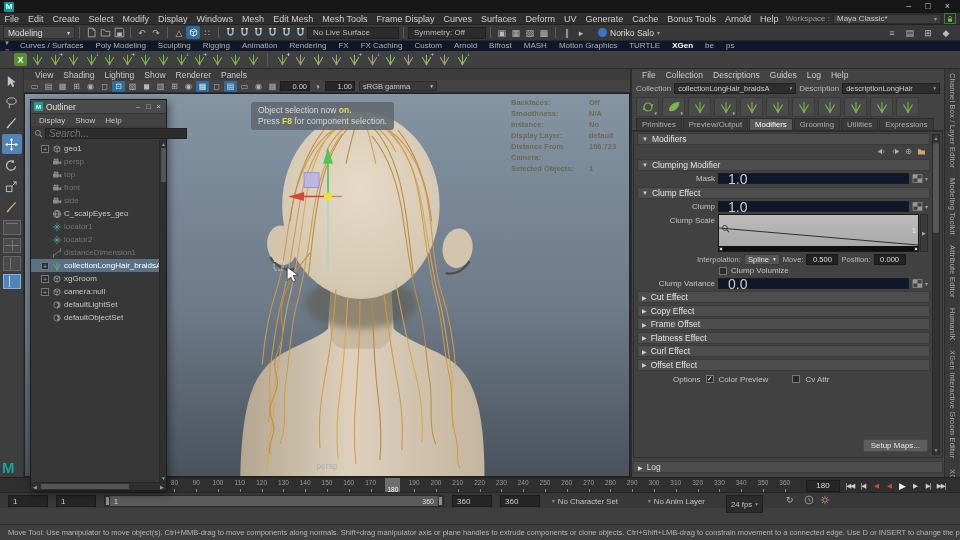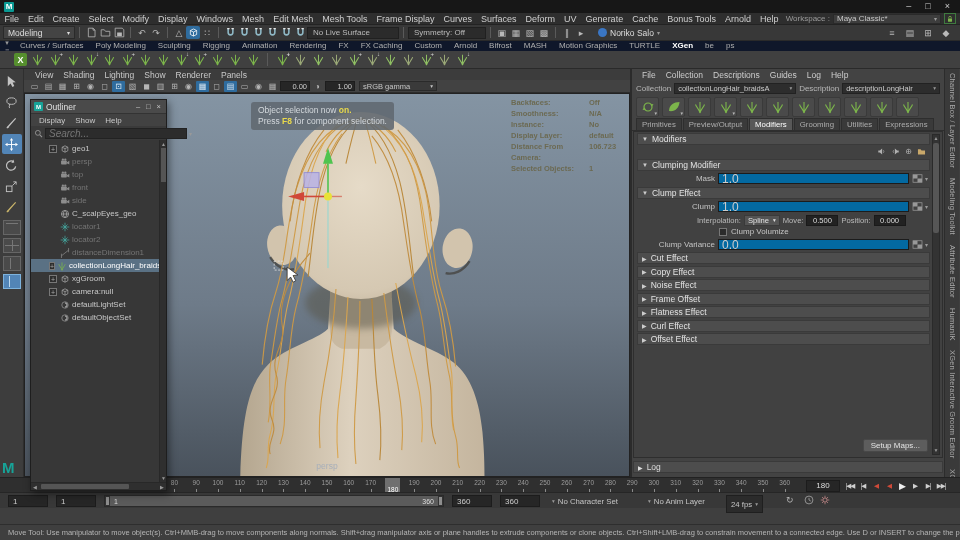--- a/index.html
+++ b/index.html
@@ -97,21 +97,21 @@
 .fhdr .tri{font-size:6px;color:#ccc}
 .fhdr.sub{margin-top:2px}
 .modtools{height:11px;display:flex;justify-content:flex-end;align-items:center;gap:5px;padding-right:4px;color:#b2b2b2}
 .modtools .isvg{width:9px;height:9px}
 .modlist{height:42px;background:#262626;border:1px solid #1a1a1a;margin:1px 2px 3px 2px;padding-top:1px}
 .modrow{height:12px;display:flex;align-items:center;gap:3px;padding-left:3px;font-size:8px;color:#fff}
 .modrow.sel{background:#4a7cae}
 .cbox{width:8px;height:8px;background:#2b2b2b;border:1px solid #777;display:flex;align-items:center;justify-content:center;font-size:7px;color:#fff;line-height:8px}
 .attr{height:13px;display:flex;align-items:center;gap:3px;margin:1px 2px}
 .attr .alab{width:76px;text-align:right;font-size:8px;color:#c3c3c3;white-space:nowrap}
-.afield{flex:1;background:#0369a1;border:1px solid #1c1c1c;height:11px;font-size:12px;color:#ccc;display:flex;align-items:center;padding:0 3px}
+.afield{flex:1;background:#0f172a;border:1px solid #1c1c1c;height:11px;font-size:14px;color:#ccc;display:flex;align-items:center;padding:0 9px}
 .aicons{display:flex;align-items:center;gap:2px;color:#999}
 .aicons .isvg{width:11px;height:9px}
 .aicons .arr{font-size:6px}
 .ramprow{display:flex;margin:1px 2px;gap:3px}
 .ramprow .alab{width:76px;text-align:right;font-size:8px;color:#c3c3c3;padding-top:2px}
 .rampwrap{flex:1;display:flex;gap:1px}
 .ramp{flex:1;height:38px;border:1px solid #191919;background:linear-gradient(#bcbcbc,#a6a6a6);position:relative}
 .ramp svg{position:absolute;left:0;top:0;width:100%;height:33px}
 .rampstrip{position:absolute;left:0;bottom:0;right:0;height:5px;background:#0f0f0f}
 .rkey{position:absolute;width:4px;height:4px;background:#d8d8d8;border:1px solid #333}
@@ -170,21 +170,21 @@
 .o-title .oicon16{width:9px;height:9px;background:#17a398;border-radius:1px;display:flex;align-items:center;justify-content:center;color:#fff;font-size:6px;font-weight:bold}
 .o-title .t{font-size:8.5px;color:#e0e0e0}
 .o-title .btns{margin-left:auto;display:flex;gap:6px;font-size:7.5px;color:#c5c5c5;padding-right:2px}
 .o-menus{height:12px;display:flex;gap:2px;align-items:center;padding-left:4px;background:#424242}
 .o-menus span{font-size:8px;color:#c9c9c9;padding:0 4px}
 .o-search{height:14px;display:flex;align-items:center;gap:2px;padding:0 3px;background:#3a3a3a}
 .o-search .isvg{width:9px;height:9px;color:#9a9a9a}
 .o-search input{flex:1;height:11px;background:#2c2c2c;border:1px solid #222;color:#bbb;font-size:10px;font-style:italic;padding:0 3px}
 .o-search .arr{font-size:6px;color:#999}
 .o-tree{flex:1;background:#373737;position:relative;padding-top:2px;overflow:hidden}
-.orow{height:13px;display:flex;align-items:center;gap:2px;padding-left:18px}
+.orow{height:13px;display:flex;align-items:center;gap:2px;padding-left:10px}
 .orow.sel{background:#5a7184}
 .expander{width:8px;font-size:7px;color:#aaa;text-align:center;line-height:8px}
 .expander.box{border:1px solid #777;height:8px;background:#2e2e2e}
 .oicon{width:11px;height:11px;display:flex;align-items:center;justify-content:center}
 .oicon .isvg{width:10px;height:10px}
 .olabel{font-size:8px;color:#c8c8c8;white-space:nowrap}
 .olabel.dim{color:#757575}
 .orow.sel .olabel{color:#fff}
 .o-vscroll{position:absolute;right:0;top:0;bottom:0;width:7px;background:#2f2f2f;border-left:1px solid #282828}
 .o-vscroll .thumb{position:absolute;top:8px;left:1px;width:5px;height:34px;background:#555}
@@ -926,20 +926,40 @@
         <div class="attr">
           <span class="alab">Clump</span>
           <span class="afield">1.0</span>
           <span class="aicons">
               <svg class="isvg">
                 <use href="#sy-map"></use>
               </svg>
               <span class="arr">▾</span>
             </span>
         </div>
+        <div class="ramprow">
+          <span class="alab">Clump Scale</span>
+          <div class="rampwrap">
+            <div class="ramp">
+              <svg viewBox="0 0 100 33" preserveAspectRatio="none">
+                  <path d="M0 13 L100 30" stroke="#2e2e2e" stroke-width="1" fill="none" vector-effect="non-scaling-stroke"></path>
+                </svg>
+              <span class="rampmag">
+                  <svg class="isvg" style="width:9px;height:9px">
+                    <use href="#sy-mag"></use>
+                  </svg>
+                </span>
+              <span class="rampend">1</span>
+              <div class="rampstrip"></div>
+              <span class="rkey" style="left:0;bottom:0"></span>
+              <span class="rkey" style="right:0;bottom:0"></span>
+            </div>
+            <div class="rampside">▶</div>
+          </div>
+        </div>
         <div class="interp">
           <span>Interpolation:</span>
           <span class="dropbox">
               <span>Spline</span>
               <span class="arr">▾</span>
             </span>
           <span>Move:</span>
           <span class="nfield">0.500</span>
           <span>Position:</span>
           <span class="nfield">0.000</span>
@@ -959,42 +979,46 @@
             </span>
         </div>
         <div class="collapsed-wrap" id="xg-collapsed">
             <div class="fhdr">
               <span class="tri">▶</span>
               <span>Cut Effect</span>
             </div>
             <div class="fhdr">
               <span class="tri">▶</span>
               <span>Copy Effect</span>
-            </div>
-            <div class="fhdr">
-              <span class="tri">▶</span>
-              <span>Noise Effect</span>
             </div>
             <div class="fhdr">
               <span class="tri">▶</span>
               <span>Frame Offset</span>
             </div>
             <div class="fhdr">
               <span class="tri">▶</span>
               <span>Flatness Effect</span>
             </div>
             <div class="fhdr">
               <span class="tri">▶</span>
               <span>Curl Effect</span>
             </div>
             <div class="fhdr">
               <span class="tri">▶</span>
               <span>Offset Effect</span>
             </div>
           </div>
+        <div class="optrow">
+          <span>Options</span>
+          <span class="cbox">✓</span>
+          <span>Color Preview</span>
+          <span style="width:14px"></span>
+          <span class="cbox"></span>
+          <span>Cv Attr</span>
+        </div>
         <span class="setupbtn">Setup Maps...</span>
         <div class="xg-scroll">
           <span class="sarr">▲</span>
             <span class="thumb"></span>
             <span class="sarr bot">▼</span>
         </div>
       </div>
       <div class="xg-log">
           <span style="font-size:6px">▶</span>
           <span>Log</span>

